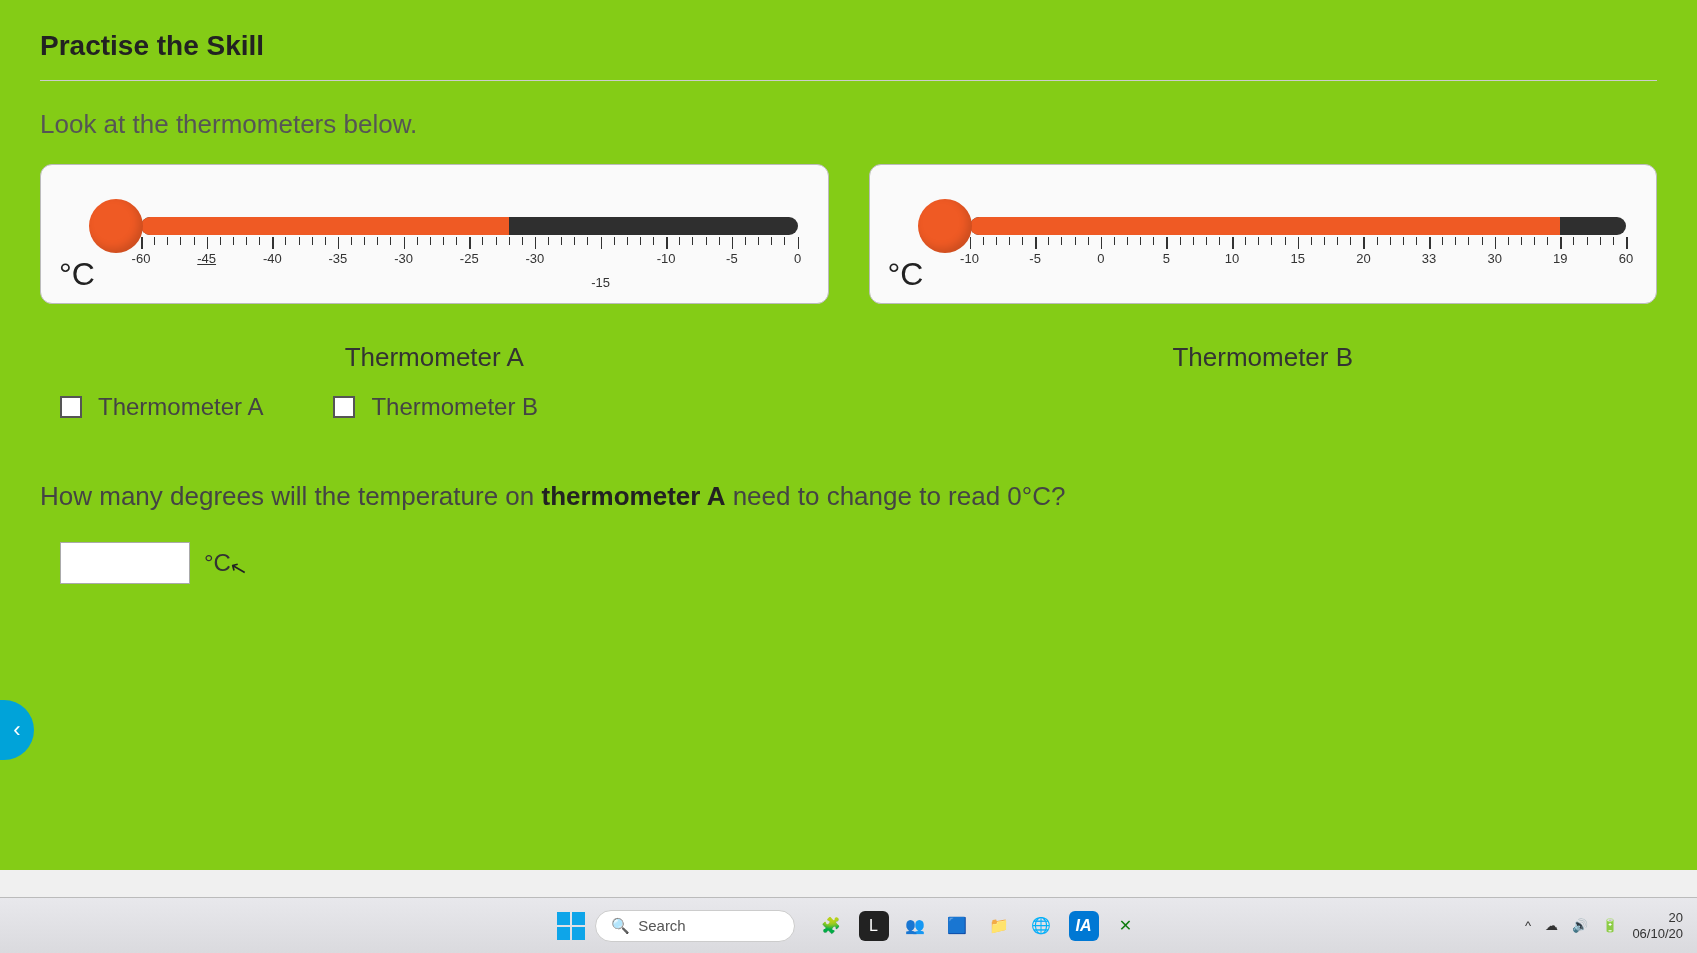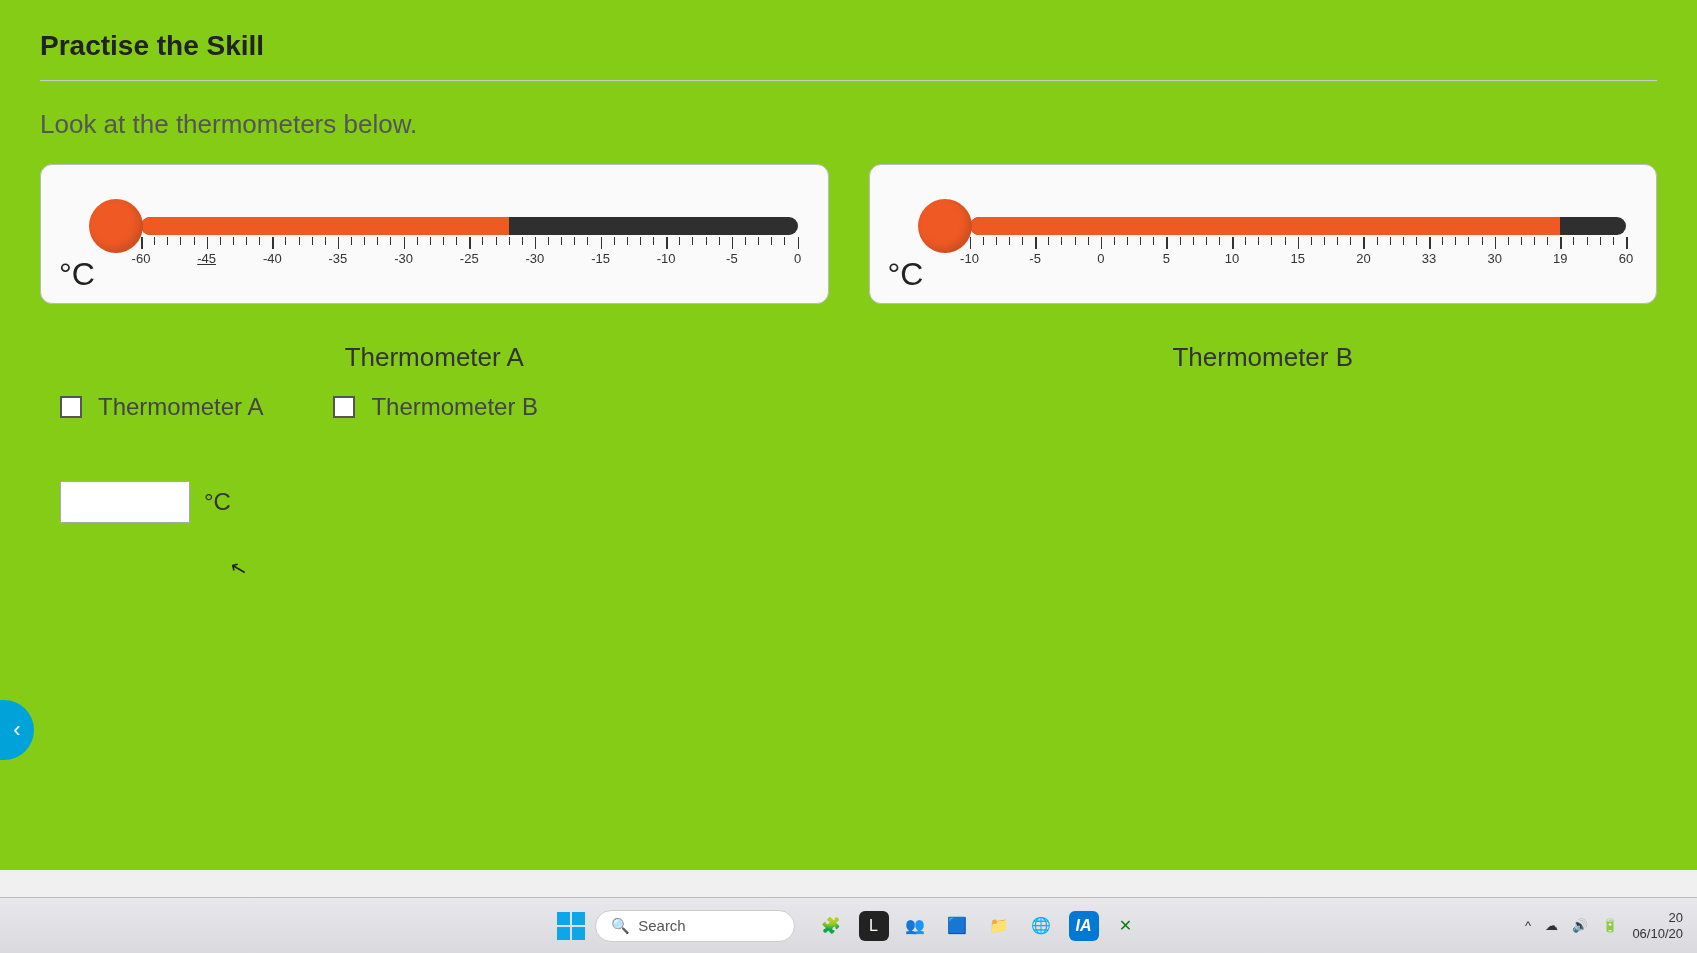--- a/index.html
+++ b/index.html
@@ -263,21 +263,21 @@
               <div class="tick-label" style="left: 20%;">-40</div>
               <div class="tick major" style="left: 30%;"></div>
               <div class="tick-label" style="left: 30%;">-35</div>
               <div class="tick major" style="left: 40%;"></div>
               <div class="tick-label" style="left: 40%;">-30</div>
               <div class="tick major" style="left: 50%;"></div>
               <div class="tick-label" style="left: 50%;">-25</div>
               <div class="tick major" style="left: 60%;"></div>
               <div class="tick-label" style="left: 60%;">-30</div>
               <div class="tick major" style="left: 70%;"></div>
-              <div class="tick-label" style="left: 70%;">-15</div>
+              <div class="tick-label" style="left: 70%; margin-top: 24px;">-15</div>
               <div class="tick major" style="left: 80%;"></div>
               <div class="tick-label" style="left: 80%;">-10</div>
               <div class="tick major" style="left: 90%;"></div>
               <div class="tick-label" style="left: 90%;">-5</div>
               <div class="tick major" style="left: 100%;"></div>
               <div class="tick-label" style="left: 100%;">0</div>
               <div class="tick" style="left: 2%;"></div>
               <div class="tick" style="left: 4%;"></div>
               <div class="tick" style="left: 6%;"></div>
               <div class="tick" style="left: 8%;"></div>
@@ -409,20 +409,23 @@
       <span>Thermometer A</span>
     </label>
     <label class="option">
       <span class="chk"></span>
       <span>Thermometer B</span>
     </label>
   </div>
 
   <div class="cursor-icon">↖</div>
 
+  <div class="question">
+    <span>How many degrees will the temperature on </span><strong>thermometer A</strong><span> need to change to read 0°C?</span>
+  </div>
 
   <div class="answer-row">
     <input class="answer-input" type="text" style="">
     <span class="answer-unit">°C</span>
   </div>
 </div>
 
 <div class="back-btn">
   <span>‹</span>
 </div>

